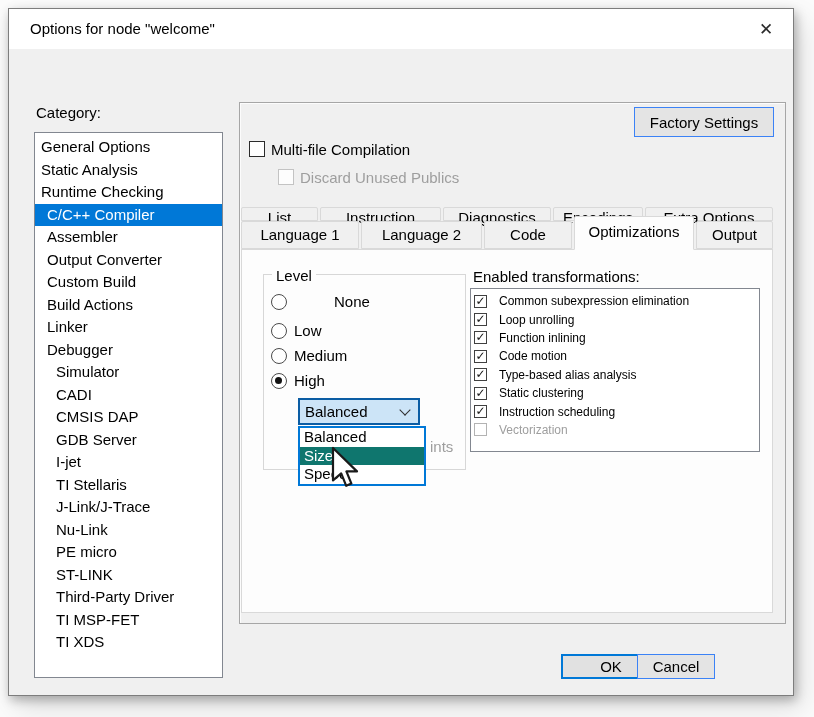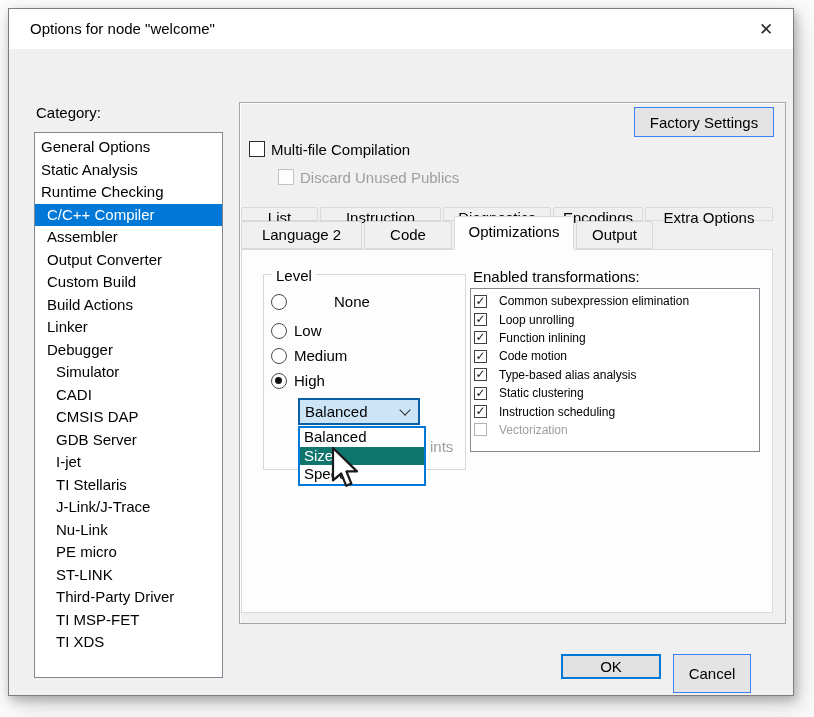--- a/index.html
+++ b/index.html
@@ -109,21 +109,21 @@
     width:13px;height:13px;border:1px solid #404040;background:#fff;box-sizing:border-box;flex:none;
     font-size:12px;line-height:10px;text-align:center;color:#111;
     font-family:"DejaVu Sans",sans-serif;overflow:hidden;
   }
   .etchk.un{border-color:#b3b3b3;}
   .etlabel{font-size:12px;margin-left:12px;white-space:nowrap;}
   .etrow.disabled .etlabel{color:#9e9e9e;}
 
   
   .ok-btn{position:absolute;left:552px;top:645px;width:100px;height:25px;background:#e1e1e1;border:2px solid #0078d7;}
-  .cancel-btn{position:absolute;left:664px;top:645px;width:78px;height:39px;}
+  .cancel-btn{position:absolute;left:628px;top:645px;width:78px;height:25px;}
 
   .cursor{position:absolute;left:321px;top:437px;z-index:30;pointer-events:none;}
 </style>
 </head>
 <body>
 
 <div class="dialog">
 
   <div class="titlebar">
     <span class="title">Options for node "welcome"</span>
@@ -172,20 +172,21 @@
   </div>
 
   <div class="tabrow r1">
     <div class="tab" style="width:77px">List</div>
     <div class="tab" style="width:121px">Instruction</div>
     <div class="tab" style="width:108px">Diagnostics</div>
     <div class="tab" style="width:90px">Encodings</div>
     <div class="tab" style="width:128px">Extra Options</div>
   </div>
   <div class="tabrow r2">
+    <div class="tab" style="width:118px">Language 1</div>
     <div class="tab" style="width:121px">Language 2</div>
     <div class="tab" style="width:88px">Code</div>
     <div class="tab active" style="width:120px">Optimizations</div>
     <div class="tab" style="width:77px">Output</div>
   </div>
 
   <div class="tabpage"></div>
 
   <div class="group"></div>
   <span class="group-label">Level</span>

